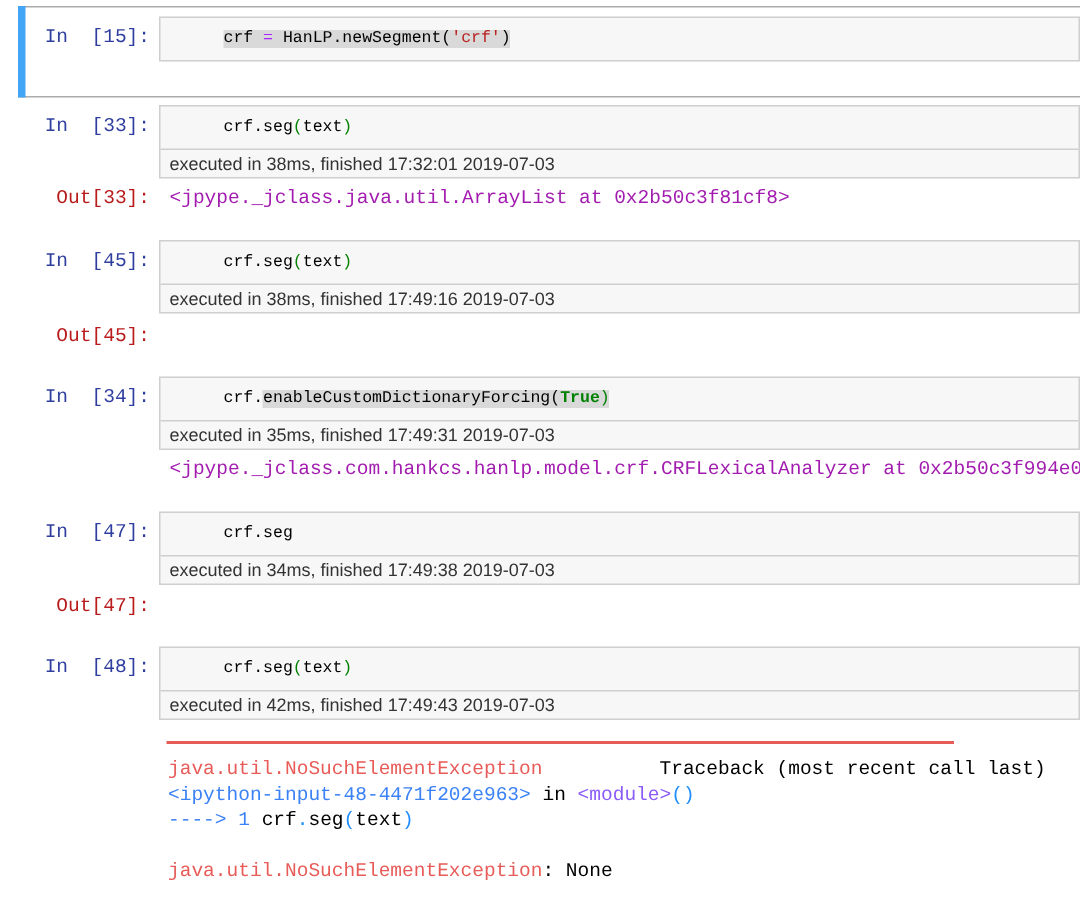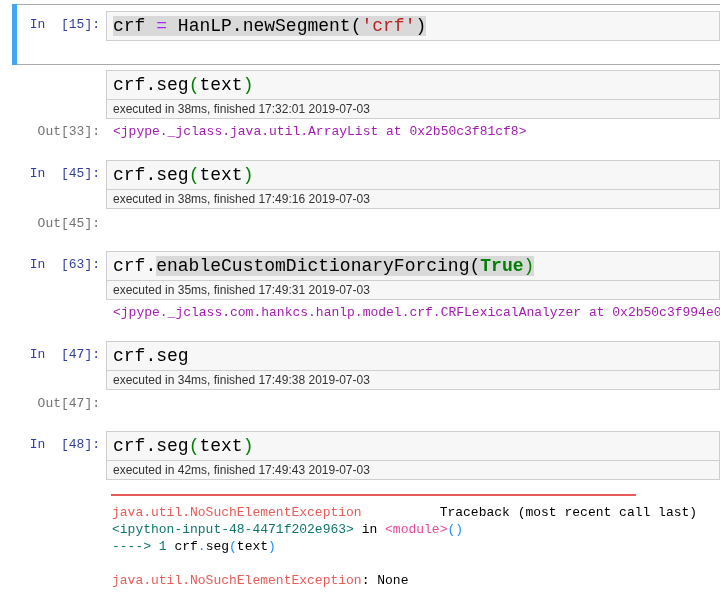--- a/index.html
+++ b/index.html
@@ -4,68 +4,69 @@
 <style>
   html, body { margin:0; padding:0; background:#fff; }
   body { width:720px; height:602px; position:relative; overflow:hidden;
          font-family:"Liberation Mono","DejaVu Sans Mono",monospace; }
   .cell { position:absolute; left:12px; width:708px; }
   .cell.selected { border-top:1px solid #ababab; border-bottom:1px solid #ababab; }
   .cell.selected::before { content:""; position:absolute; left:0; top:-1px; bottom:-1px; width:5px; background:#42a5f5; }
   .prompt { position:absolute; left:0; width:88px; text-align:right;
             font-size:13px; line-height:28px; white-space:pre; }
   .in-prompt { color:#303f9f; }
-  .out-prompt { color:#737373;font-family:Liberation Mono, monospace; }
+  .out-prompt { color:#b91c1c;font-family:Liberation Mono, monospace; }
   .inbox { position:absolute; left:94px; right:0; border:1px solid #cfcfcf; background:#f7f7f7; }
-  .code { height:28px; line-height:28px; padding-left:6px; font-size:18px; color:#000; white-space:pre; }
+  .code { height:28px; line-height:28px; padding-left:6px; font-size:11px; color:#000; white-space:pre;margin-left:36px; }
   .code .hl { background:#d9d9d9; }
   .exec { height:18px; line-height:18px; border-top:1px solid #cfcfcf; padding-left:6px;
           font-family:"Liberation Sans","DejaVu Sans",sans-serif; font-size:12px; color:#333; }
   .output { position:absolute; left:101px; font-size:13px; line-height:20px; white-space:pre; color:#a21caf; }
   .kw { color:#008000; font-weight:bold; }
   .op { color:#aa22ff; }
   .str { color:#ba2121; }
   .paren { color:#008000; }
   .tb-line { position:absolute; left:111px; width:525px; top:494px; height:2px; background:#e75c58; }
   .tb { position:absolute; left:112px; font-size:13px; line-height:17px; white-space:pre; color:#000; }
   .err { color:#e75c58; }
-  .grn { color:#0f766e; }
-  .cyan { color:#ec4899;text-align:right; }
+  .grn { color:#3b82f6; }
+  .cyan { color:#8b5cf6;text-align:right; }
   .blue { color:#208ffb; }
 </style>
 </head>
 <body>
 
 <div class="cell selected" style="top:4px;height:59px;">
   <div class="prompt in-prompt" style="top:6px;">In  [15]:</div>
   <div class="inbox" style="top:6px;">
     <div class="code"><span class="hl"><span>crf </span><span class="op">=</span><span> HanLP.newSegment(</span><span class="str">'crf'</span><span>)</span></span></div>
   </div>
 </div>
 
 <div class="cell" style="top:70px;height:80px;">
+  <div class="prompt in-prompt" style="top:0;">In  [33]:</div>
   <div class="inbox" style="top:0;">
     <div class="code"><span>crf.seg</span><span class="paren">(</span><span>text</span><span class="paren">)</span></div>
     <div class="exec">executed in 38ms, finished 17:32:01 2019-07-03</div>
   </div>
   <div class="prompt out-prompt" style="top:48px;">Out[33]:</div>
   <div class="output" style="top:52px;">&lt;jpype._jclass.java.util.ArrayList at 0x2b50c3f81cf8&gt;</div>
 </div>
 
 <div class="cell" style="top:160px;height:80px;">
   <div class="prompt in-prompt" style="top:0;">In  [45]:</div>
   <div class="inbox" style="top:0;">
     <div class="code"><span>crf.seg</span><span class="paren">(</span><span>text</span><span class="paren">)</span></div>
     <div class="exec">executed in 38ms, finished 17:49:16 2019-07-03</div>
   </div>
   <div class="prompt out-prompt" style="top:50px;">Out[45]:</div>
 </div>
 
 <div class="cell" style="top:251px;height:80px;">
-  <div class="prompt in-prompt" style="top:0;">In  [63]:</div>
+  <div class="prompt in-prompt" style="top:0;">In  [34]:</div>
   <div class="inbox" style="top:0;">
     <div class="code"><span>crf.</span><span class="hl"><span>enableCustomDictionaryForcing(</span><span class="kw">True</span><span class="paren">)</span></span></div>
     <div class="exec">executed in 35ms, finished 17:49:31 2019-07-03</div>
   </div>
   <div class="output" style="top:52px;">&lt;jpype._jclass.com.hankcs.hanlp.model.crf.CRFLexicalAnalyzer at 0x2b50c3f994e0&gt;</div>
 </div>
 
 <div class="cell" style="top:341px;height:80px;">
   <div class="prompt in-prompt" style="top:0;">In  [47]:</div>
   <div class="inbox" style="top:0;">

